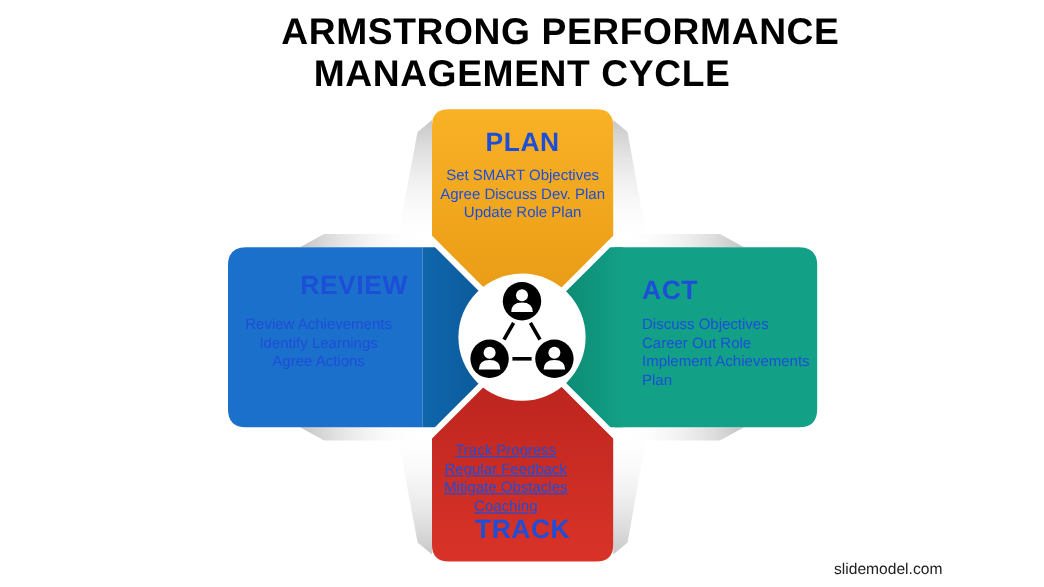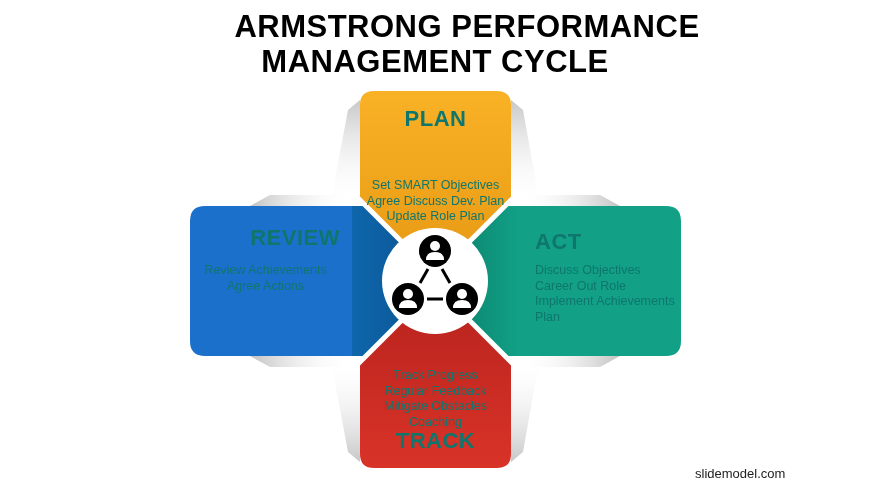--- a/index.html
+++ b/index.html
@@ -1,30 +1,30 @@
 <!DOCTYPE html>
 <html><head>
 <meta charset="utf-8">
 <style>
   html, body { margin:0; padding:0; }
   body { width:870px; height:489px; background:#ffffff; position:relative; overflow:hidden; font-family:"Liberation Sans", sans-serif; }
   .title { position:absolute; left:0; width:870px; text-align:center; font-weight:bold; font-size:31px; letter-spacing:0.5px; color:#000; line-height:36px; }
   #t1 { top:9px;padding-left:32px; }
   #t2 { top:44px; }
   svg.stage { position:absolute; left:0; top:0; }
-  .lbl { position:absolute; color:#0f766e; }
+  .lbl { position:absolute; color:#1d4ed8; }
   .head { font-weight:bold; font-size:22px; letter-spacing:0.5px; }
   .items div { font-size:12.5px; line-height:15.5px; }
   #plan-head { left:360px; width:151px; top:106px; text-align:center; }
-  #plan-items { left:358px; width:155px; top:139px; text-align:center;margin-top:39px; }
+  #plan-items { left:358px; width:155px; top:139px; text-align:center; }
   #review-head { left:200px; width:140px; top:225px; text-align:right; }
   #review-items { left:195px; width:141px; top:263px; text-align:center; }
   #act-head { left:535px; width:140px; top:229px; text-align:left; }
   #act-items { left:535px; width:145px; top:263px; text-align:left; }
-  #track-items { left:358px; width:155px; top:368px; text-align:center; }
+  #track-items { left:344px; width:155px; top:368px; text-align:center;text-decoration:underline; }
   #track-head { left:360px; width:151px; top:428px; text-align:center; }
   #watermark { position:absolute; left:695px; top:466px; font-size:13px; color:#222; }
 </style>
 </head>
 <body>
 
 <div class="title" id="t1">ARMSTRONG PERFORMANCE</div>
 <div class="title" id="t2">MANAGEMENT CYCLE</div>
 
 <svg class="stage" width="870" height="489" viewBox="0 0 870 489">
@@ -126,20 +126,21 @@
 <div class="lbl head" id="plan-head">PLAN</div>
 <div class="lbl items" id="plan-items">
   <div>Set SMART Objectives</div>
   <div>Agree Discuss Dev. Plan</div>
   <div>Update Role Plan</div>
 </div>
 
 <div class="lbl head" id="review-head">REVIEW</div>
 <div class="lbl items" id="review-items">
   <div>Review Achievements</div>
+  <div>Identify Learnings</div>
   <div>Agree Actions</div>
 </div>
 
 <div class="lbl head" id="act-head">ACT</div>
 <div class="lbl items" id="act-items">
   <div>Discuss Objectives</div>
   <div>Career Out Role</div>
   <div>Implement Achievements</div>
   <div>Plan</div>
 </div>

